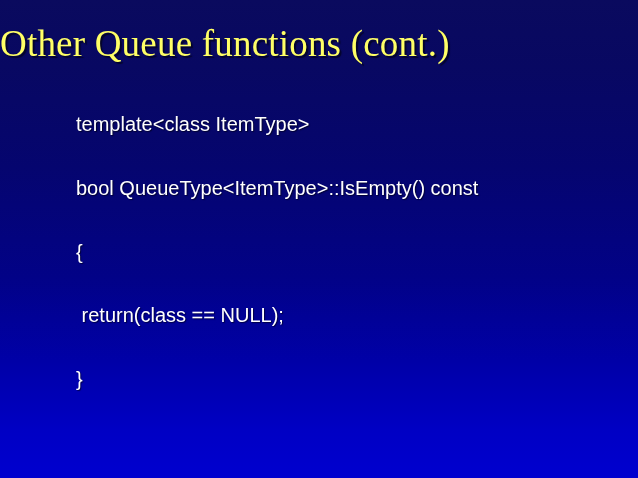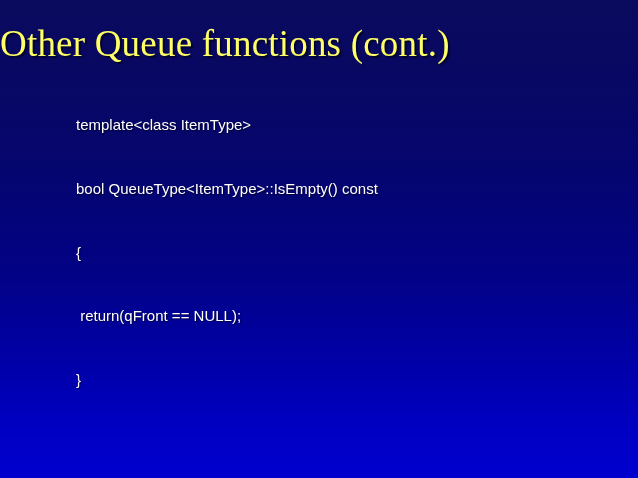--- a/index.html
+++ b/index.html
@@ -40,21 +40,21 @@
 
   #body-content {
     position: absolute;
     left: 76px;
     top: 72px;
     width: 540px;
   }
 
   .code-block {
     color: #ffffff;
-    font-size: 15px;
+    font-size: 20px;
     line-height: 21.2px;
     text-shadow: 1px 1px 1px rgba(0,0,0,0.55);
     white-space: pre;
   }
 
   .code-block + .code-block {
     margin-top: 15px;
   }
 
   .code-line {
@@ -68,21 +68,21 @@
 <div id="slide">
 
   <div id="slide-title">Other Queue functions (cont.)</div>
 
   <div id="body-content">
 
     <div class="code-block">
       <div class="code-line">template&lt;class ItemType&gt;</div>
       <div class="code-line">bool QueueType&lt;ItemType&gt;::IsEmpty() const</div>
       <div class="code-line">{</div>
-      <div class="code-line"> return(qFront == NULL);</div>
+      <div class="code-line"> return(class == NULL);</div>
       <div class="code-line">}</div>
     </div>
 
     <div class="code-block">
       
       
       
       
     </div>
 

